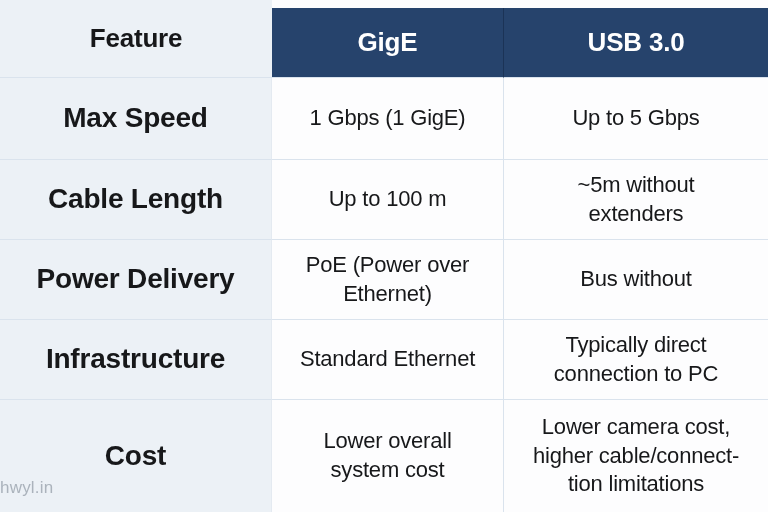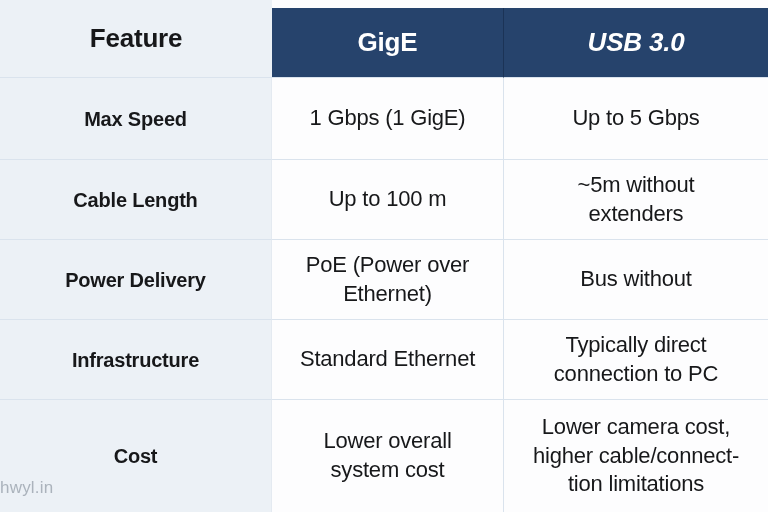--- a/index.html
+++ b/index.html
@@ -35,32 +35,32 @@
     line-height: 1.3;
     padding: 4px 12px;
     background: var(--cell-bg);
     border-bottom: 1px solid var(--divider);
     font-size: 22px;
     letter-spacing: -0.2px;
   }
   .feat-col {
     background: var(--feat-bg);
     font-weight: 700;
-    font-size: 20px;
+    font-size: 28px;
     border-right: 1px solid #E4EAF1;
   }
   .head { font-weight: 700; font-size: 26px; }
   .head.feat-col { background: var(--feat-bg); border-right: none; }
   .dark {
     background: var(--navy);
     color: #FFFFFF;
     border-bottom: 1px solid var(--divider);
     margin-top: 8px;
   }
-  .dark.sep { border-left: 1px solid var(--navy-sep); font-style: italic; }
+  .dark.sep { border-left: 1px solid var(--navy-sep); }
   .col-sep { border-left: 1px solid var(--divider); }
   .last { border-bottom: none; }
   .watermark {
     position: absolute;
     left: 0;
     bottom: 14px;
     font-size: 17px;
     color: var(--watermark);
     letter-spacing: 0.2px;
   }

